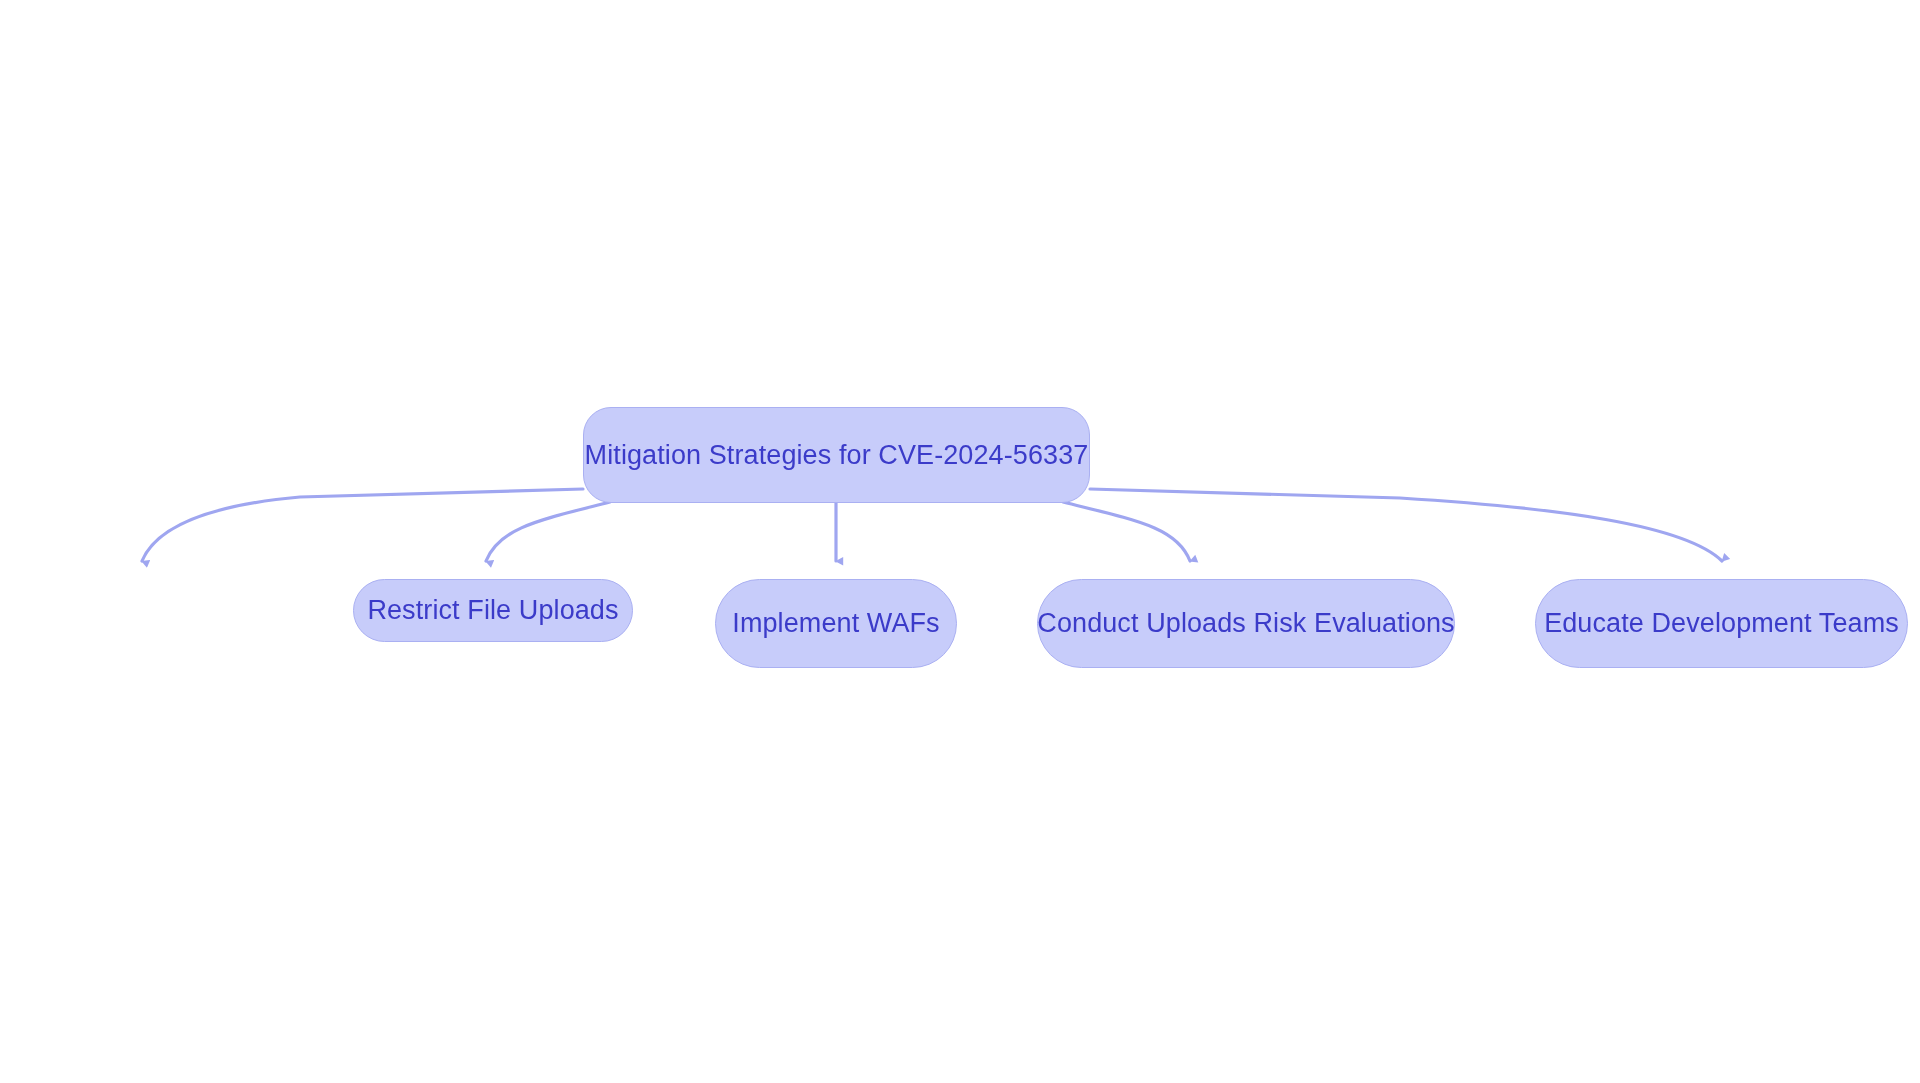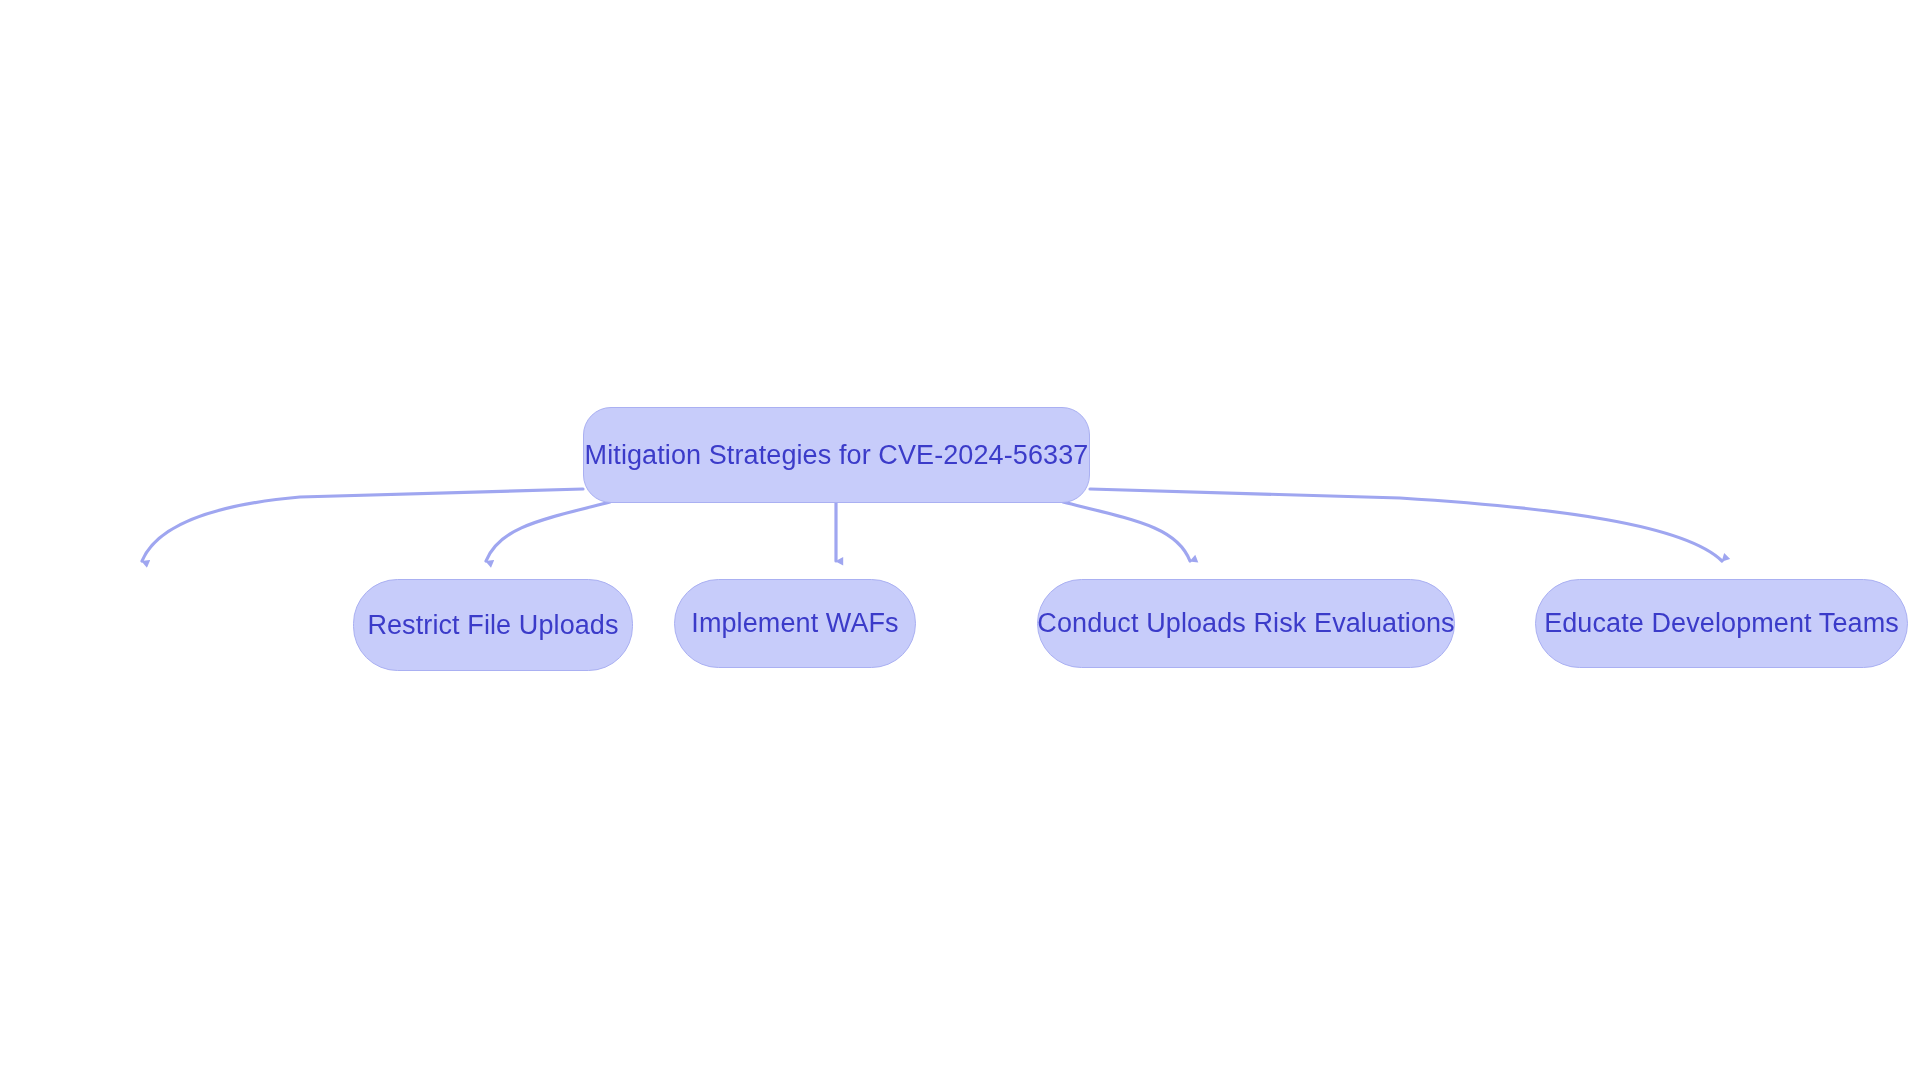--- a/index.html
+++ b/index.html
@@ -57,25 +57,25 @@
     left: 13px;
     top: 579px;
     width: 257px;
     height: 89px;
     border-radius: 44.5px;
   }
   #node-child-1 {
     left: 353px;
     top: 579px;
     width: 280px;
-    height: 92px;
+    height: 63px;
     border-radius: 44.5px;
   }
   #node-child-2 {
-    left: 674px;
+    left: 715px;
     top: 579px;
     width: 242px;
     height: 89px;
     border-radius: 44.5px;
   }
   #node-child-3 {
     left: 1037px;
     top: 579px;
     width: 418px;
     height: 89px;

